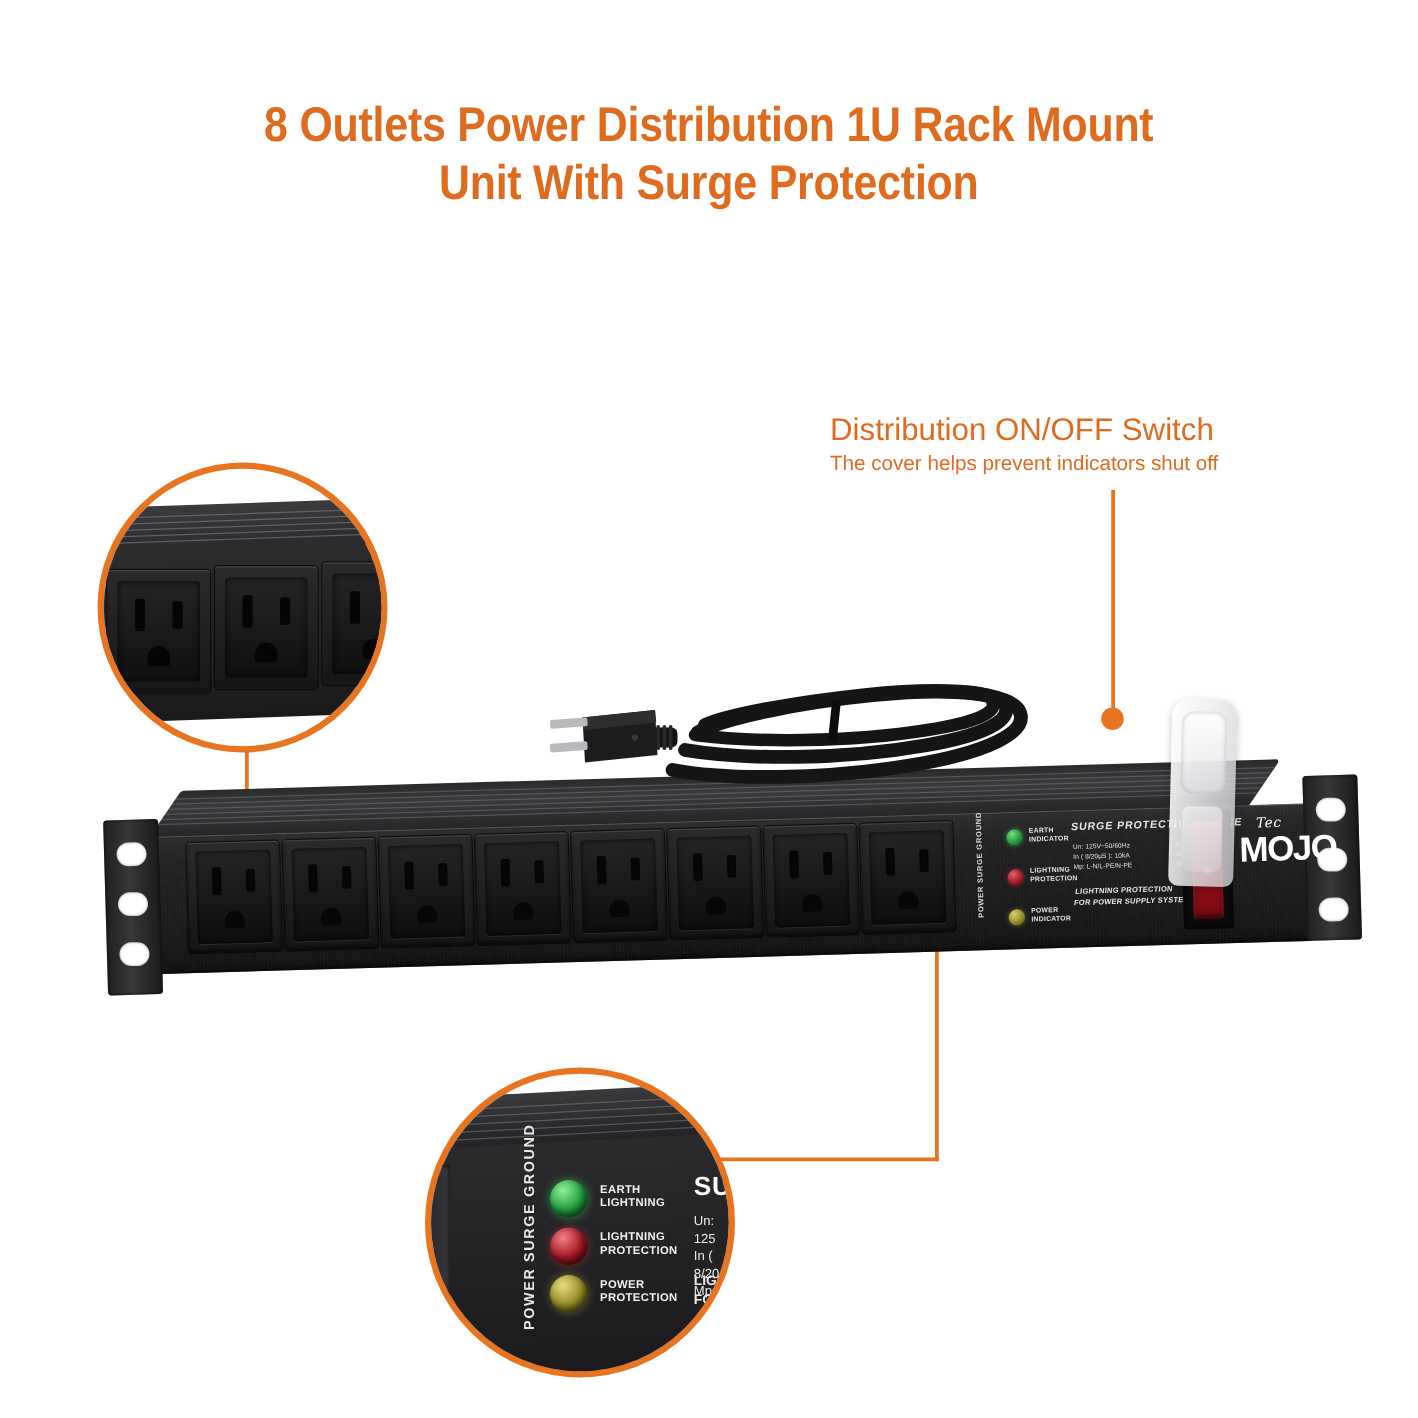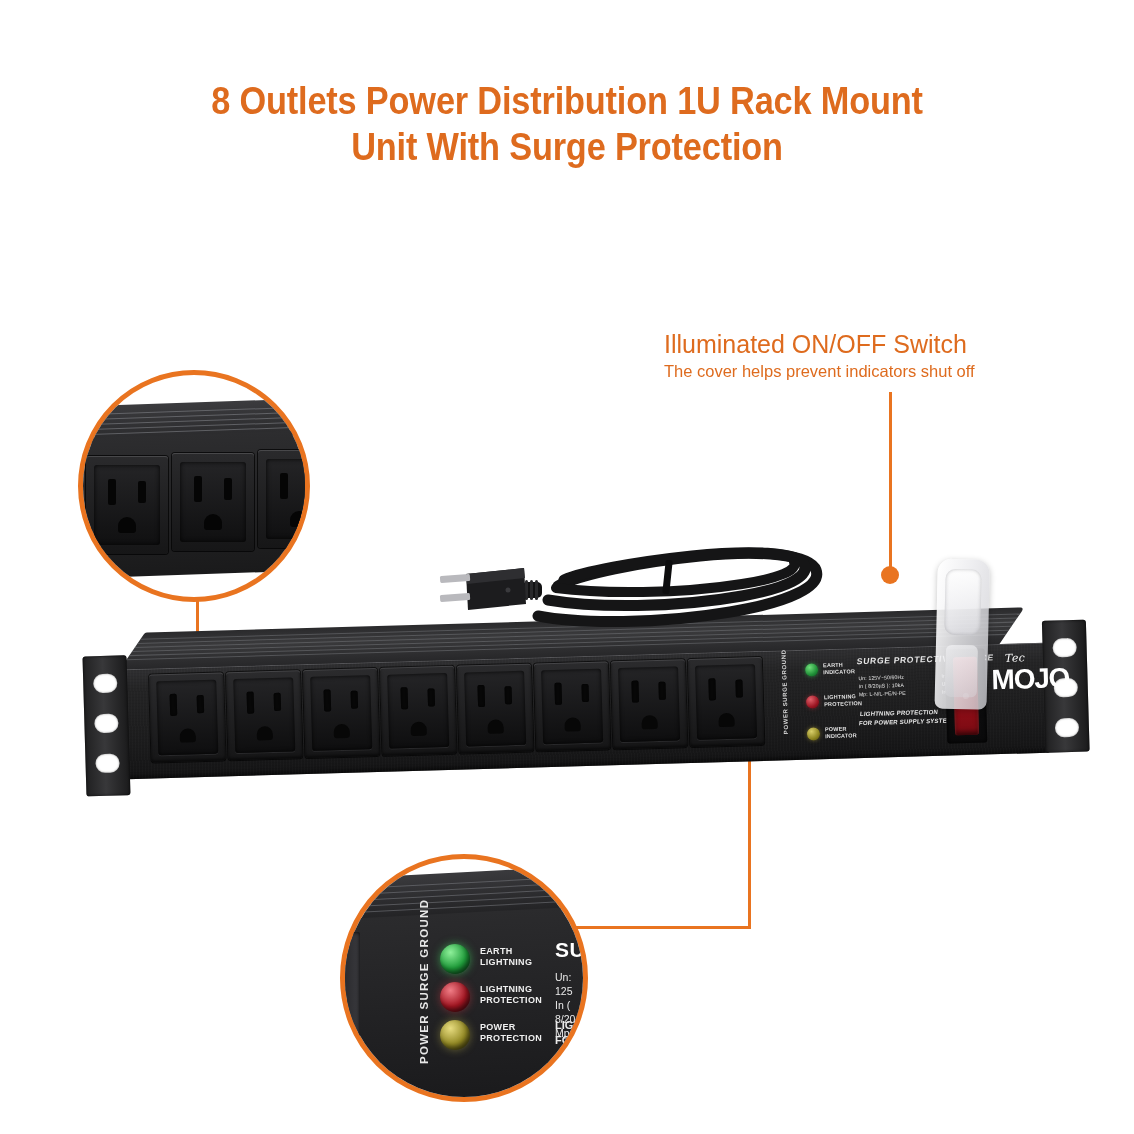--- a/index.html
+++ b/index.html
@@ -288,21 +288,21 @@
   .zc2-foot { position:absolute; left:215px; top:164px; color:#eaeaea; font-size:11px; font-weight:bold; line-height:15px; white-space:pre-line; }
 </style>
 </head>
 <body>
 
 <div class="stage">
 
   <div class="main-title">8 Outlets Power Distribution 1U Rack Mount
 Unit With Surge Protection</div>
 
-  <div class="cap-switch-title">Illuminated ON/OFF Switch</div>
+  <div class="cap-switch-title">Distribution ON/OFF Switch</div>
   <div class="cap-switch-sub">The cover helps prevent indicators shut off</div>
 
   <div class="line-v" style="left:889px; top:392px; height:184px;"></div>
   <div class="dot" style="left:881px; top:566px; width:18px; height:18px;"></div>
 
   <div class="line-v" style="left:196px; top:596px; height:128px;"></div>
   <div class="dot" style="left:188px; top:716px; width:18px; height:18px;"></div>
 
   <div class="dot" style="left:741px; top:712px; width:18px; height:18px;"></div>
   <div class="line-v" style="left:748px; top:726px; height:203px;"></div>

